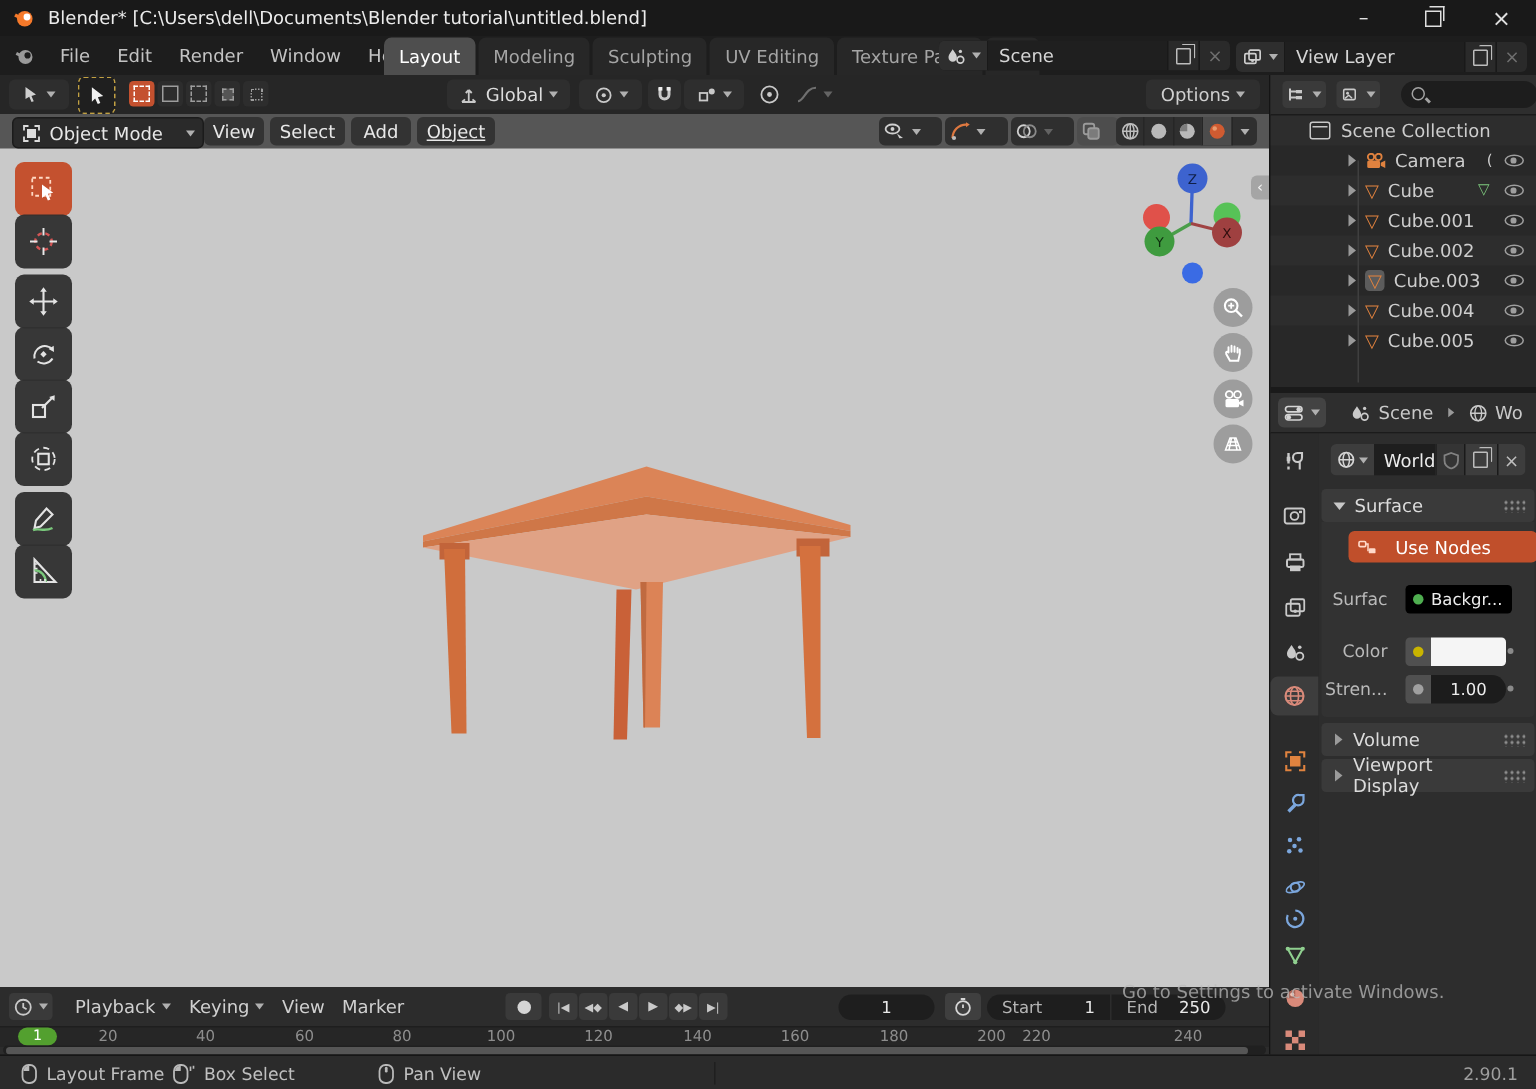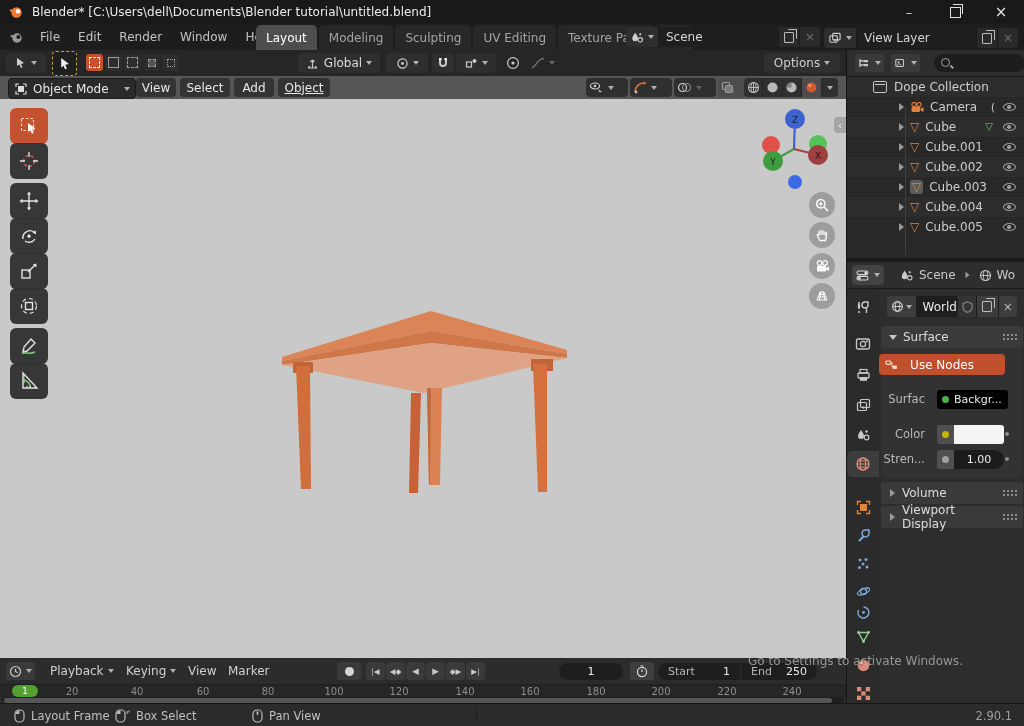--- a/index.html
+++ b/index.html
@@ -467,21 +467,21 @@
     </div>
     <div class="abs flex" style="left:87px;top:4px;width:85px;height:18px;background:#1d1d1d;border-radius:9px;padding-left:6px;">
       <span class="mag"></span>
     </div>
   </div>
 
   <div id="outliner">
     <div class="abs" style="left:58px;top:30px;width:1px;height:148px;background:#3f3f3f;"></div>
     <div class="ol-row" style="padding-left:26px;gap:7px;">
       <span class="boxicon"></span>
-      <span>Dope Collection</span>
+      <span>Scene Collection</span>
     </div>
     <div class="ol-row" style="padding-left:52px;gap:6px;">
       <span class="tri-r"></span>
       <svg width="14" height="11" viewBox="0 0 14 11">
           <circle cx="4" cy="2.6" r="2.1" fill="none" stroke="#e0823f" stroke-width="1.2"></circle>
           <circle cx="9" cy="2.6" r="2.1" fill="none" stroke="#e0823f" stroke-width="1.2"></circle>
           <rect x="1.5" y="5" width="8.5" height="5" rx="1" fill="#e0823f"></rect>
           <path d="M10.5 6.5 L13.5 5 V10 L10.5 8.5Z" fill="#e0823f"></path>
         </svg>
       <span>Camera</span>
@@ -683,21 +683,21 @@
             <span style="color:#bdbdbd;font-size:12px;">×</span>
           </span>
       </div>
 
       <div class="abs" style="left:2px;top:59px;width:142px;height:130px;background:#323232;border-radius:0 0 3px 3px;"></div>
       <div class="panel-hd" style="top:37px;">
         <span class="tri-d" style="margin:0 6px 0 8px;"></span>
         <span>Surface</span>
         <span class="dots" style="margin-left:auto;margin-right:6px;"></span>
       </div>
-      <div class="abs flex" style="left:0;top:65px;width:126px;height:21px;background:#c04f2b;border-radius:4px;justify-content:center;">
+      <div class="abs flex" style="left:20px;top:65px;width:126px;height:21px;background:#c04f2b;border-radius:4px;justify-content:center;">
         <svg width="13" height="12" viewBox="0 0 13 12" style="position:absolute;left:6px;">
             <rect x="1" y="2" width="4.5" height="3.4" rx="0.8" fill="none" stroke="#ffd9c9" stroke-width="1.1"></rect>
             <rect x="7.5" y="6.5" width="4.5" height="3.4" rx="0.8" fill="#ffd9c9"></rect>
             <path d="M5.5 3.7 H7 V8 H7.5" fill="none" stroke="#ffd9c9" stroke-width="1"></path>
           </svg>
         <span style="color:#fff;">Use Nodes</span>
       </div>
       <div class="prow" style="top:100px;">
         <span class="plabel">Surfac</span>
         <span class="flex" style="margin-left:6px;width:66px;height:19px;background:#000000;border-radius:3px;padding-left:5px;gap:5px;">
@@ -795,21 +795,21 @@
     <span class="rnum" style="left:57px;">20</span>
     <span class="rnum" style="left:122px;">40</span>
     <span class="rnum" style="left:188px;">60</span>
     <span class="rnum" style="left:253px;">80</span>
     <span class="rnum" style="left:319px;">100</span>
     <span class="rnum" style="left:384px;">120</span>
     <span class="rnum" style="left:450px;">140</span>
     <span class="rnum" style="left:515px;">160</span>
     <span class="rnum" style="left:581px;">180</span>
     <span class="rnum" style="left:646px;">200</span>
-    <span class="rnum" style="left:712px;">220</span>
+    <span class="rnum" style="left:676px;">220</span>
     <span class="rnum" style="left:777px;">240</span>
   </div>
   <div id="tl-scroll">
       <div id="tl-thumb"></div>
     </div>
 </div>
 
 <div id="statusbar" class="abs">
   <span class="sb-item" style="left:14px;">
     <svg width="11" height="14" viewBox="0 0 11 14">

